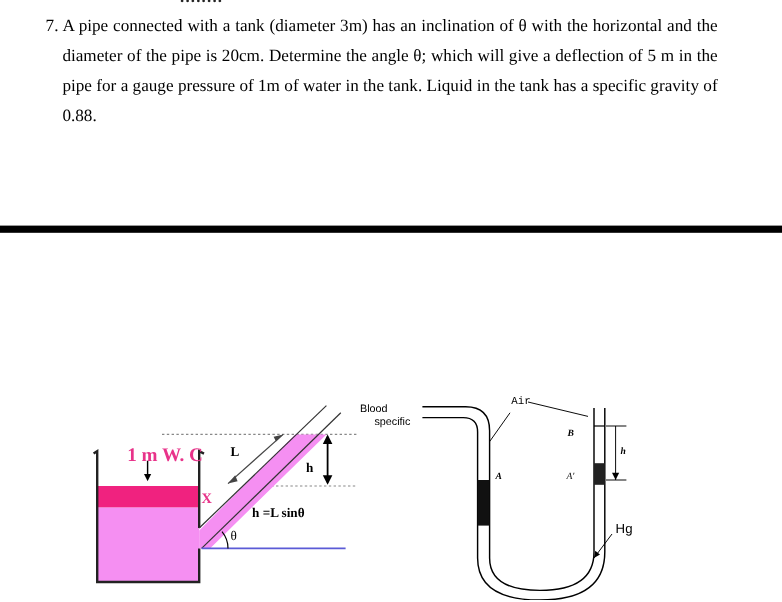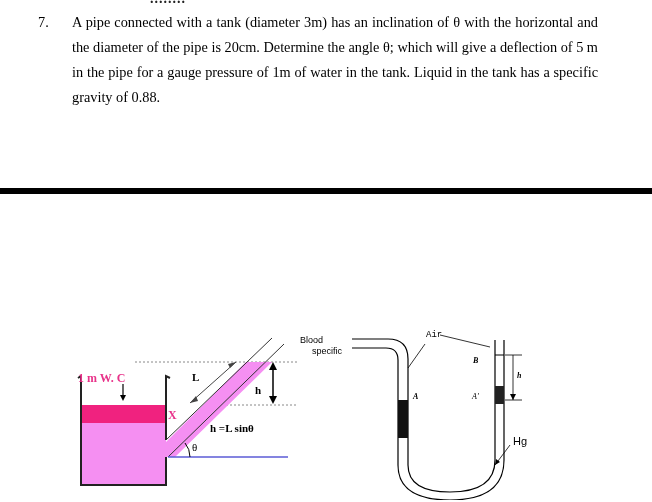--- a/index.html
+++ b/index.html
@@ -1,20 +1,20 @@
 <!DOCTYPE html>
 <html><head>
 <meta charset="utf-8">
 <style>
   html,body{margin:0;padding:0;background:#fff;}
   body{width:652px;height:502px;position:relative;overflow:hidden;font-family:"Liberation Serif","DejaVu Serif",serif;color:#000;}
   .clip-top{position:absolute;left:150px;top:-9px;font-size:14px;font-weight:bold;letter-spacing:1px;color:#222;}
   .question{position:absolute;left:38px;top:10px;width:560px;font-size:14.3px;line-height:25px;}
   .qnum{position:absolute;left:0;top:0;}
-  .qbody{margin-left:34px;text-align:justify;}
+  .qbody{margin-left:14px;text-align:justify;}
   .divider{position:absolute;left:0;top:188px;width:652px;height:6px;background:#000;}
   .fig{position:absolute;}
   .fig svg{display:block;}
   .lbl{position:absolute;white-space:nowrap;}
 </style>
 </head>
 <body>
 
 <div class="clip-top">........</div>
 
@@ -51,21 +51,21 @@
 
     <line x1="233" y1="64" x2="233" y2="102" stroke="#000" stroke-width="1.5"></line>
     <polygon points="233,62 229,70 237,70" fill="#000"></polygon>
     <polygon points="233,104 229,96 237,96" fill="#000"></polygon>
 
     <line x1="83" y1="84" x2="83" y2="98" stroke="#000" stroke-width="1.2"></line>
     <polygon points="83,101 80,95 86,95" fill="#000"></polygon>
 
     <path d="M150,157 A22,22 0 0 0 145,143" fill="none" stroke="#000" stroke-width="1"></path>
   </svg>
-  <span class="lbl" style="left:38px;top:71px;font-size:12px;font-weight:bold;color:#e8338a;">1 m W. C</span>
+  <span class="lbl" style="left:66px;top:71px;font-size:16px;font-weight:bold;color:#e8338a;">1 m W. C</span>
   <span class="lbl" style="left:128px;top:108px;font-size:12px;font-weight:bold;color:#e8338a;">X</span>
   <span class="lbl" style="left:152px;top:71px;font-size:11px;font-weight:bold;">L</span>
   <span class="lbl" style="left:215px;top:84px;font-size:11px;font-weight:bold;">h</span>
   <span class="lbl" style="left:170px;top:122px;font-size:11px;font-weight:bold;text-align:center;">h =L sinθ</span>
   <span class="lbl" style="left:152px;top:141px;font-size:11px;">θ</span>
 </div>
 
 <div class="fig" style="left:300px;top:320px;width:260px;height:180px;">
   <svg width="260" height="180" viewBox="0 0 260 180">
 

